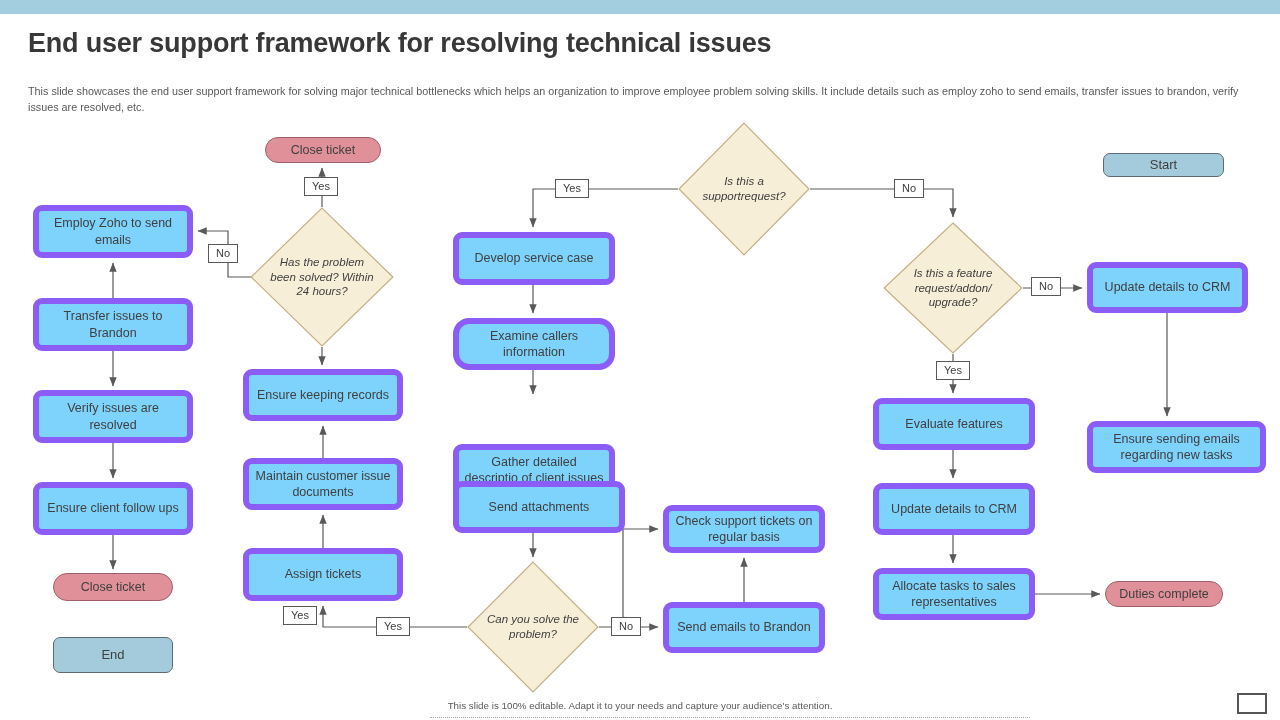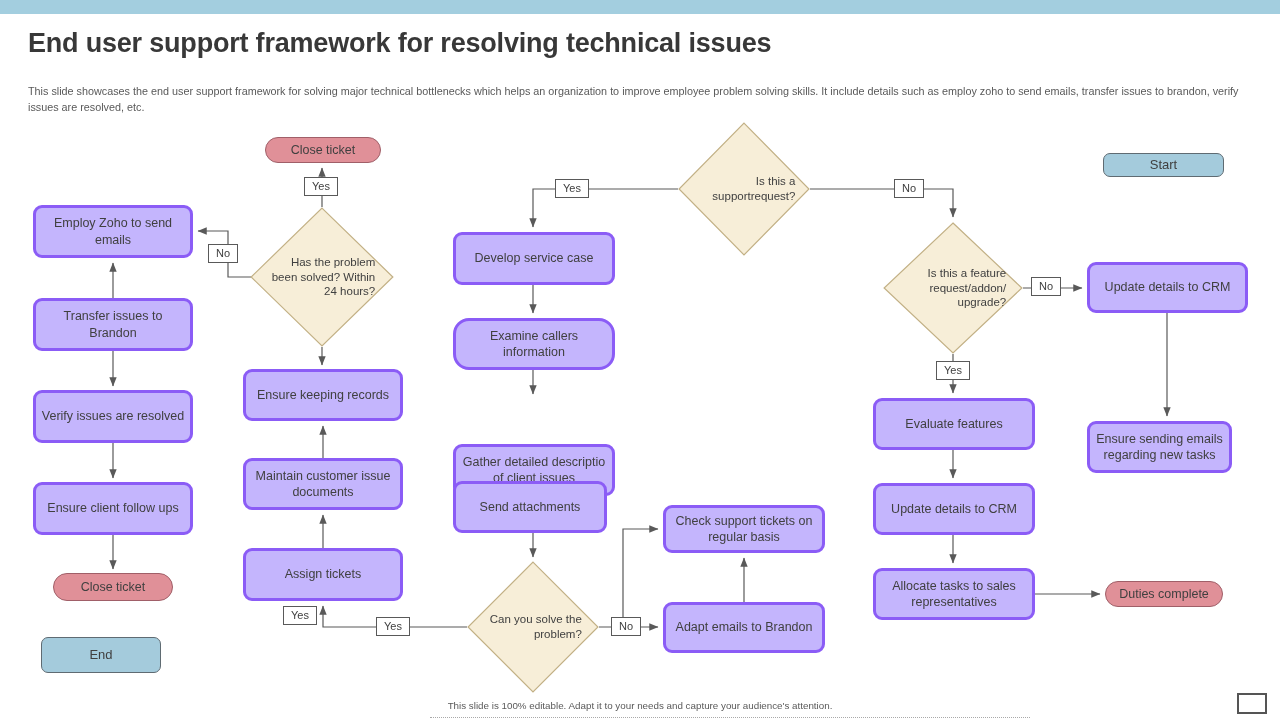--- a/index.html
+++ b/index.html
@@ -6,28 +6,28 @@
   .slide{position:relative;width:1280px;height:720px;background:#ffffff;overflow:hidden;
          font-family:"Liberation Sans","DejaVu Sans",sans-serif;}
   .top-bar{position:absolute;left:0;top:0;width:1280px;height:14px;background:#a3cedf;}
   .title{position:absolute;left:28px;top:28px;width:1100px;font-size:27px;font-weight:bold;
          color:#383838;letter-spacing:-0.2px;}
   .subtitle{position:absolute;left:28px;top:84px;width:1220px;font-size:10.8px;line-height:1.45;
             color:#595959;}
   .wires{position:absolute;left:0;top:0;width:1280px;height:720px;}
   .node{position:absolute;display:flex;align-items:center;justify-content:center;text-align:center;
         box-sizing:border-box;color:#404040;line-height:1.32;padding:10px 5px;}
-  .process{background:#c4b5fd;border:3px solid #8b5cf6;border-radius:9px;font-size:12.5px;}
+  .process{background:#7dd3fc;border:6px solid #8b5cf6;border-radius:9px;font-size:12.5px;}
   .terminal{background:#a4cbdc;border:1.4px solid #5f6b72;border-radius:7px;font-size:13px;}
   .pill{background:#e09098;border:1.4px solid #a05f68;border-radius:15px;font-size:12.5px;}
   .diamond{position:absolute;}
   .diamond svg{position:absolute;left:0;top:0;width:100%;height:100%;}
   .dtext{position:absolute;left:8%;top:0;width:84%;height:100%;display:flex;align-items:center;
-         justify-content:center;text-align:right;font-size:11.5px;color:#404040;line-height:1.3;
-         overflow-wrap:break-word;}
+         justify-content:center;text-align:center;font-size:11.5px;color:#404040;line-height:1.3;
+         overflow-wrap:break-word;font-style:italic;}
   .elabel{position:absolute;background:#ffffff;border:1px solid #595959;color:#404040;
           font-size:11px;line-height:15px;padding:1px 7px;text-align:center;}
   .footer{position:absolute;left:0;top:700px;width:1280px;text-align:center;font-size:9.8px;
           color:#595959;}
   .footer-rule{position:absolute;left:430px;top:717px;width:600px;border-top:1px dotted #a9a9a9;}
   .corner-box{position:absolute;left:1237px;top:693px;width:30px;height:21px;background:#fff;
               border:2px solid #555;box-sizing:border-box;}
 </style>
 </head>
 <body>
@@ -68,48 +68,48 @@
       <polyline points="1023,288 1082,288" marker-end="url(#arw)"></polyline>
       <polyline points="953,354 953,393" marker-end="url(#arw)"></polyline>
       <polyline points="953,450 953,478" marker-end="url(#arw)"></polyline>
       <polyline points="953,535 953,563" marker-end="url(#arw)"></polyline>
       <polyline points="1035,594 1100,594" marker-end="url(#arw)"></polyline>
       <polyline points="1167,313 1167,416" marker-end="url(#arw)"></polyline>
     </g>
   </svg>
 
   <div class="node terminal" style="left:1103px;top:153px;width:121px;height:24px;">Start</div>
-  <div class="node terminal" style="left:41px;top:637px;width:120px;height:36px;">End</div>
+  <div class="node terminal" style="left:53px;top:637px;width:120px;height:36px;">End</div>
   <div class="node pill" style="left:265px;top:137px;width:116px;height:26px;">Close ticket</div>
   <div class="node pill" style="left:53px;top:573px;width:120px;height:28px;">Close ticket</div>
   <div class="node pill" style="left:1105px;top:581px;width:118px;height:26px;">Duties complete</div>
 
   <div class="node process" style="left:33px;top:205px;width:160px;height:53px;">Employ Zoho to send emails</div>
   <div class="node process" style="left:33px;top:298px;width:160px;height:53px;">Transfer issues to Brandon</div>
   <div class="node process" style="left:33px;top:390px;width:160px;height:53px;">Verify issues are resolved</div>
   <div class="node process" style="left:33px;top:482px;width:160px;height:53px;">Ensure client follow ups</div>
 
   <div class="node process" style="left:243px;top:369px;width:160px;height:52px;text-align:right;">Ensure keeping records</div>
   <div class="node process" style="left:243px;top:458px;width:160px;height:52px;">Maintain customer issue documents</div>
   <div class="node process" style="left:243px;top:548px;width:160px;height:53px;">Assign tickets</div>
 
   <div class="node process" style="left:453px;top:232px;width:162px;height:53px;">Develop service case</div>
   <div class="node process" style="left:453px;top:318px;width:162px;height:52px;border-radius:16px;">Examine callers information</div>
   <div class="node process" style="left:453px;top:399px;width:162px;height:52px;margin-top:45px;">Gather detailed descriptio of client issues</div>
-  <div class="node process" style="left:453px;top:481px;width:154px;height:52px;">Send attachments</div>
+  <div class="node process" style="left:453px;top:481px;width:172px;height:52px;">Send attachments</div>
 
   <div class="node process" style="left:663px;top:505px;width:162px;height:48px;">Check support tickets on regular basis</div>
-  <div class="node process" style="left:663px;top:602px;width:162px;height:51px;">Adapt emails to Brandon</div>
+  <div class="node process" style="left:663px;top:602px;width:162px;height:51px;">Send emails to Brandon</div>
 
   <div class="node process" style="left:873px;top:398px;width:162px;height:52px;">Evaluate features</div>
   <div class="node process" style="left:873px;top:483px;width:162px;height:52px;">Update details to CRM</div>
   <div class="node process" style="left:873px;top:568px;width:162px;height:52px;">Allocate tasks to sales representatives</div>
 
   <div class="node process" style="left:1087px;top:262px;width:161px;height:51px;">Update details to CRM</div>
-  <div class="node process" style="left:1087px;top:421px;width:145px;height:52px;">Ensure sending emails regarding new tasks</div>
+  <div class="node process" style="left:1087px;top:421px;width:179px;height:52px;">Ensure sending emails regarding new tasks</div>
 
   <div class="diamond" style="left:250px;top:207px;width:144px;height:140px;">
     <svg viewBox="0 0 100 100" preserveAspectRatio="none">
         <polygon points="50,0.8 99.2,50 50,99.2 0.8,50" fill="#f7eed8" stroke="#c2b085" stroke-width="1.2" vector-effect="non-scaling-stroke"></polygon>
       </svg>
     <div class="dtext" style="left:13%;width:74%;">Has the problem been solved?  Within 24 hours?</div>
   </div>
   <div class="diamond" style="left:678px;top:122px;width:132px;height:134px;">
     <svg viewBox="0 0 100 100" preserveAspectRatio="none">
         <polygon points="50,0.8 99.2,50 50,99.2 0.8,50" fill="#f7eed8" stroke="#c2b085" stroke-width="1.2" vector-effect="non-scaling-stroke"></polygon>

